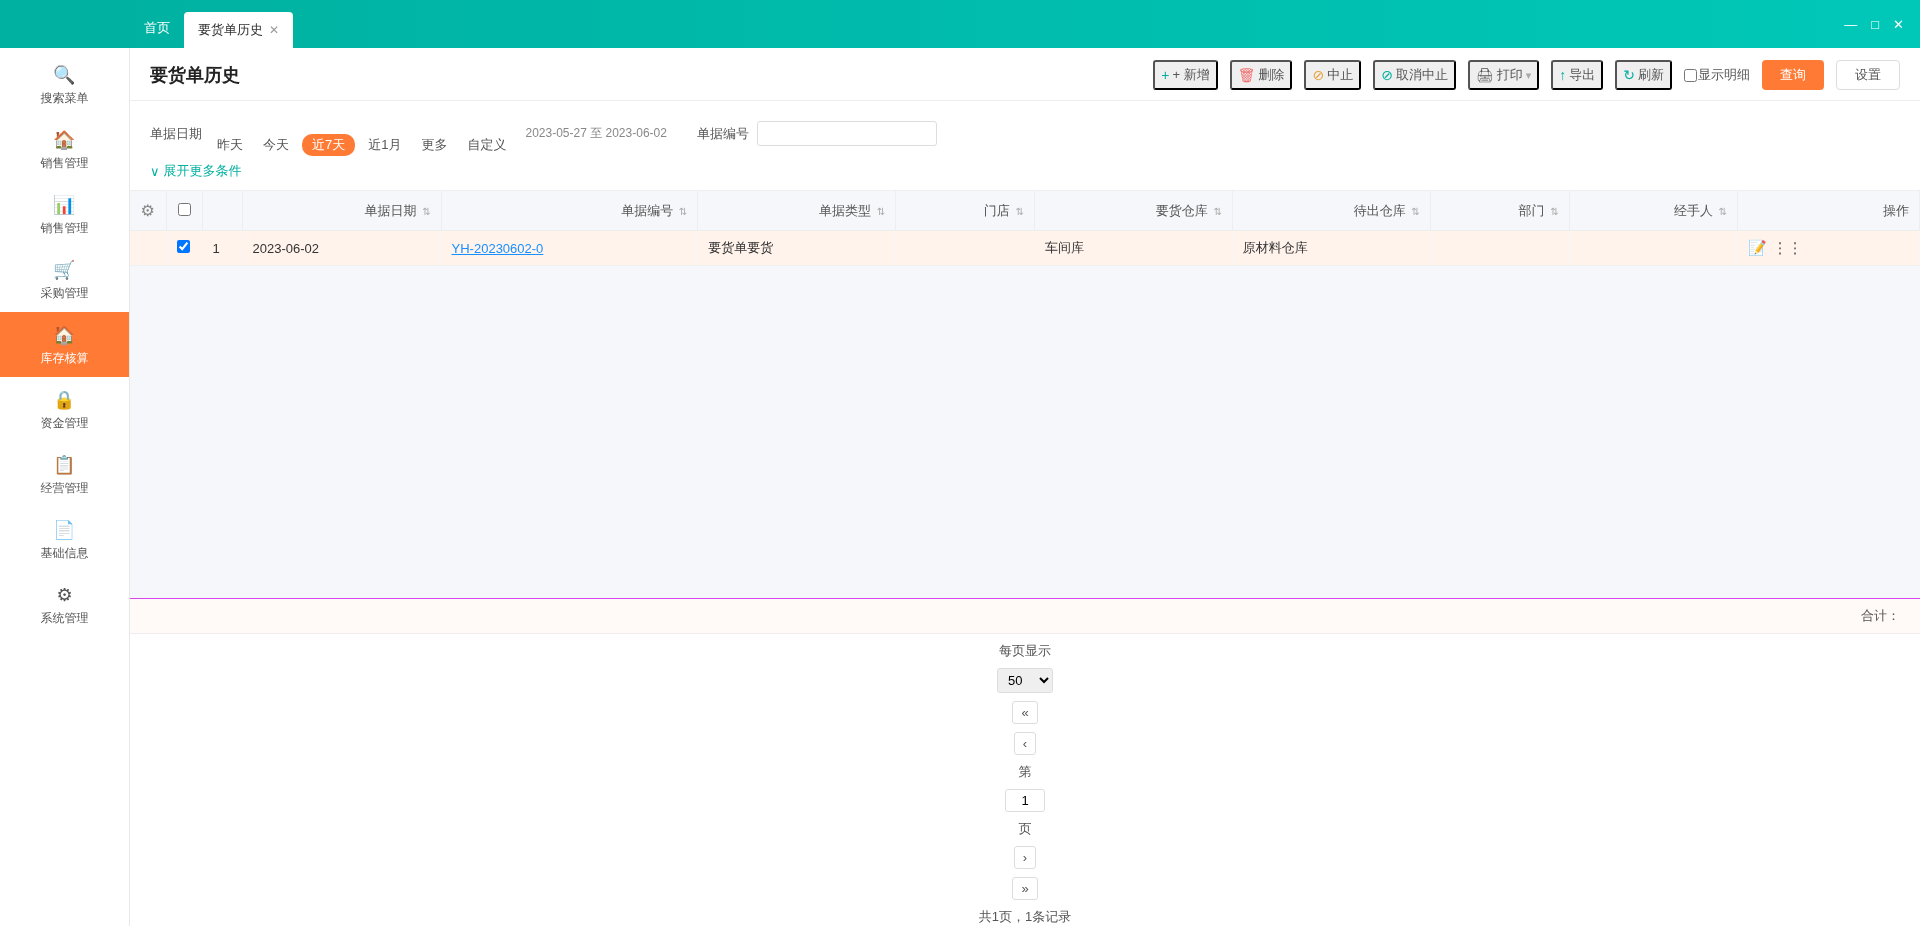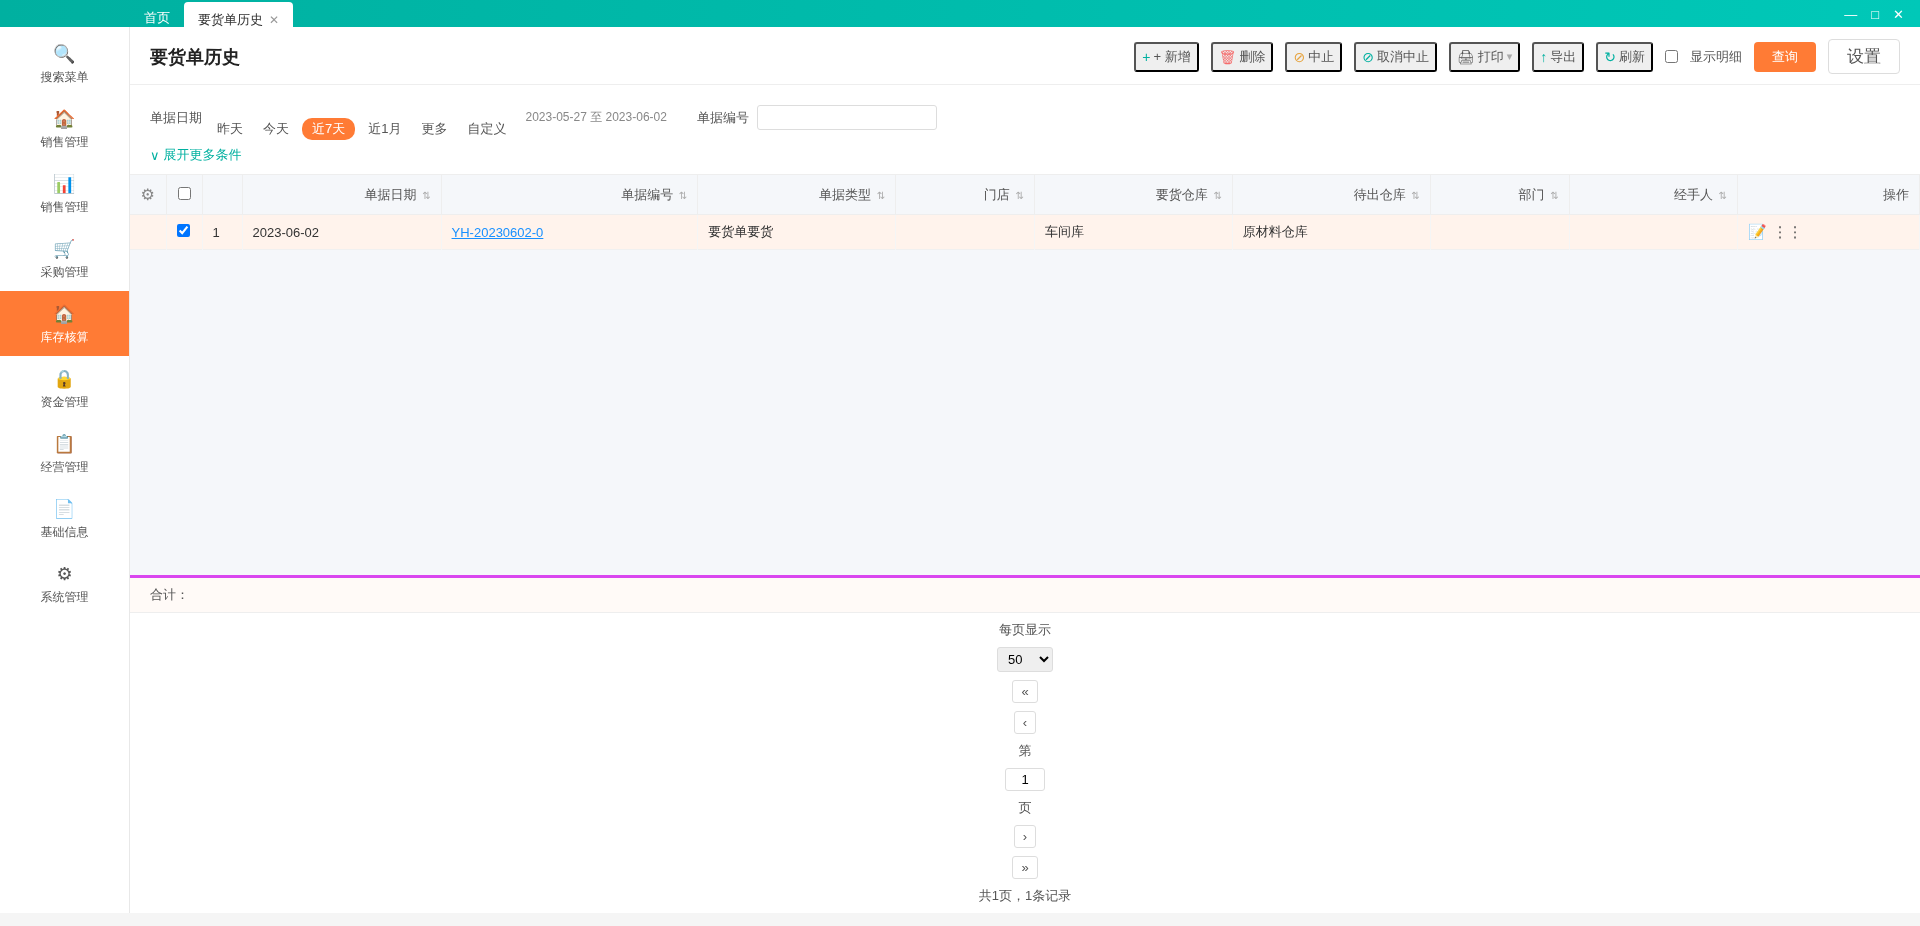--- a/index.html
+++ b/index.html
@@ -1,20 +1,20 @@
 <!DOCTYPE html>
 <html><head>
   <meta charset="utf-8">
   <style>
     * { margin: 0; padding: 0; box-sizing: border-box; }
     body { font-family: 'Microsoft YaHei', Arial, sans-serif; font-size: 13px; background: #f5f5f5; color: #333; width: 1920px; height: 926px; overflow: hidden; }
 
     
     .top-bar {
-      height: 27px;
+      height: 48px;
       background: linear-gradient(to right, #00b0a0, #00c8b8);
       display: flex;
       align-items: center;
       padding: 8px 0 0 130px;
       position: relative;
     }
     .top-bar-tab {
       display: flex;
       align-items: center;
       height: 40px;
@@ -127,26 +127,26 @@
       cursor: pointer;
       font-size: 13px;
     }
     .btn-setting {
       background: #fff;
       color: #555;
       border: 1px solid #ddd;
       padding: 5px 18px;
       border-radius: 4px;
       cursor: pointer;
-      font-size: 17px;
+      font-size: 13px;
     }
     .display-detail-cb {
       display: flex;
       align-items: center;
-      gap: 12px;
+      gap: 1px;
       font-size: 13px;
       color: #555;
       cursor: pointer;
     }
 
     
     .filter-area {
       background: #fff;
       padding: 10px 20px;
       border-bottom: 1px solid #eee;
@@ -267,24 +267,25 @@
     }
     .td-link { color: #1890ff; cursor: pointer; text-decoration: underline; }
     .td-actions { display: flex; gap: 6px; align-items: center; }
     .action-icon { cursor: pointer; color: #555; font-size: 15px; }
     .th-settings { width: 36px; text-align: center; }
     .th-checkbox { width: 36px; text-align: center; }
 
     
     .table-footer-summary {
       background: #fffaf7;
-      border-top: 3px solid #d946ef;
+      border-top: 1px solid #d946ef;
       padding: 8px 20px;
       font-size: 13px;
       color: #555;
+      text-align: right;
     }
 
     
     .pagination-bar {
       background: #fff;
       border-top: 1px solid #eee;
       padding: 8px 20px;
       display: flex;
       align-items: center;
       justify-content: flex-end;

